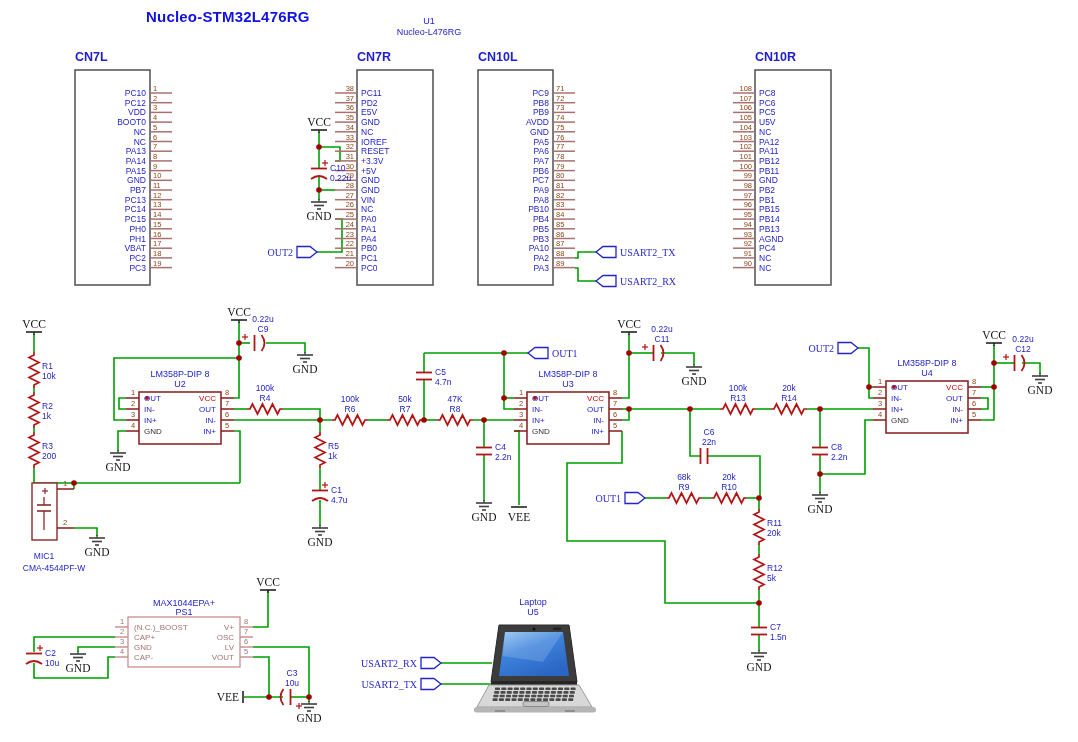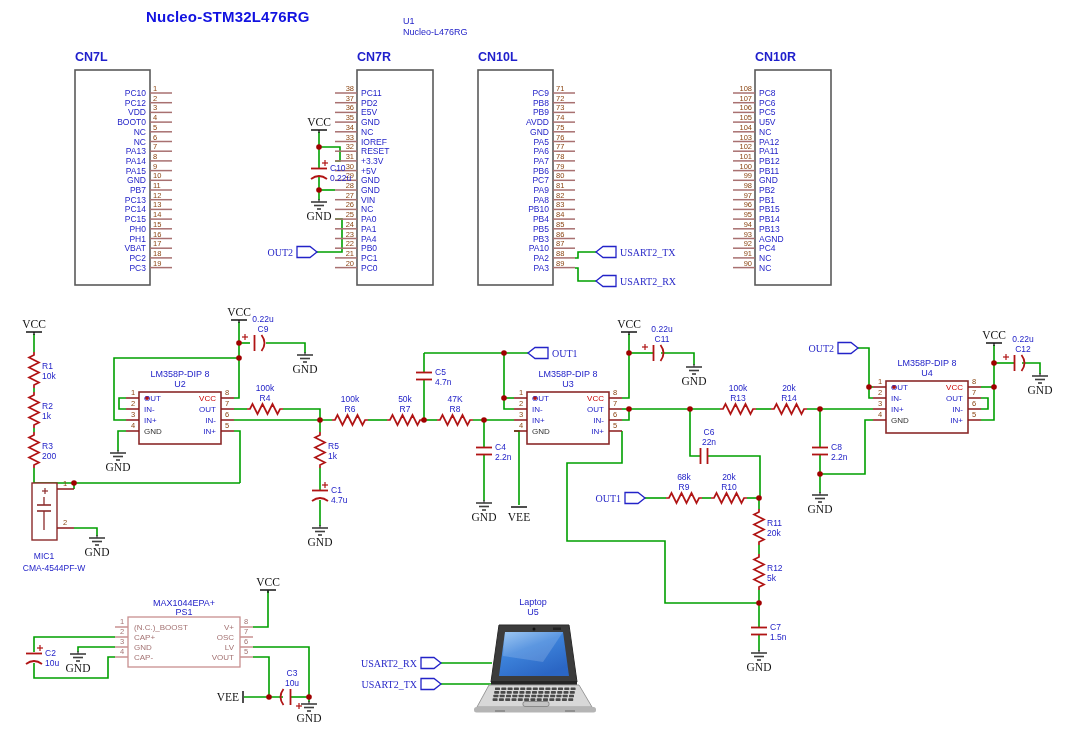--- a/index.html
+++ b/index.html
@@ -1,20 +1,20 @@
 <!DOCTYPE html>
 <html><head>
 <meta charset="utf-8">
 <style>
   html,body{margin:0;padding:0;background:#ffffff;}
   .canvas{position:relative;width:1078px;height:742px;background:#fff;overflow:hidden;
           font-family:"Liberation Sans",sans-serif;}
   .sheet-title{position:absolute;left:146px;top:8px;font:bold 15px "Liberation Sans",sans-serif;
                color:#1212e0;letter-spacing:.2px;}
-  .board-ref{position:absolute;left:403px;top:16px;width:100px;text-align:left;
+  .board-ref{position:absolute;left:379px;top:16px;width:100px;text-align:center;
              font:9px "Liberation Sans",sans-serif;color:#2323c8;line-height:11px;}
   svg text{user-select:none;}
   .t-hdr {font:600 12.5px "Liberation Sans",sans-serif;fill:#2020cc;}
   .t-name{font:8.5px "Liberation Sans",sans-serif;fill:#2323c8;}
   .t-num {font:7.5px "Liberation Sans",sans-serif;fill:#8b4513;}
   .t-comp{font:8.5px "Liberation Sans",sans-serif;fill:#2323c8;}
   .t-ref9{font:9px "Liberation Sans",sans-serif;fill:#2323c8;}
   .t-pwr {font:11.5px "Liberation Serif",serif;fill:#141414;}
   .t-flag{font:10px "Liberation Serif",serif;fill:#2a2ac8;}
   .t-ps1 {font:8px "Liberation Sans",sans-serif;fill:#a37272;}

